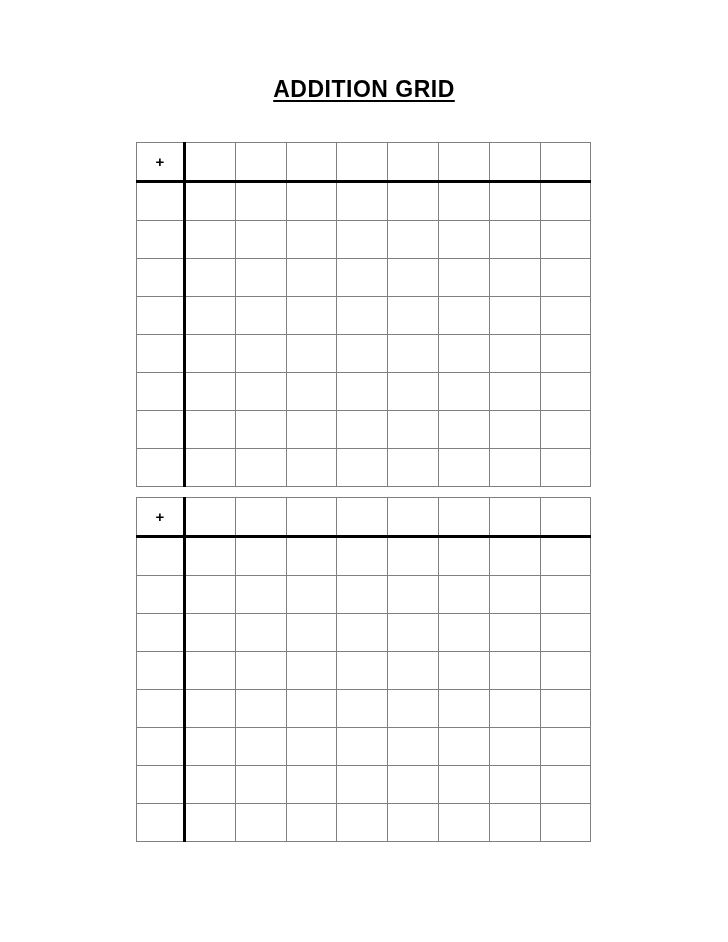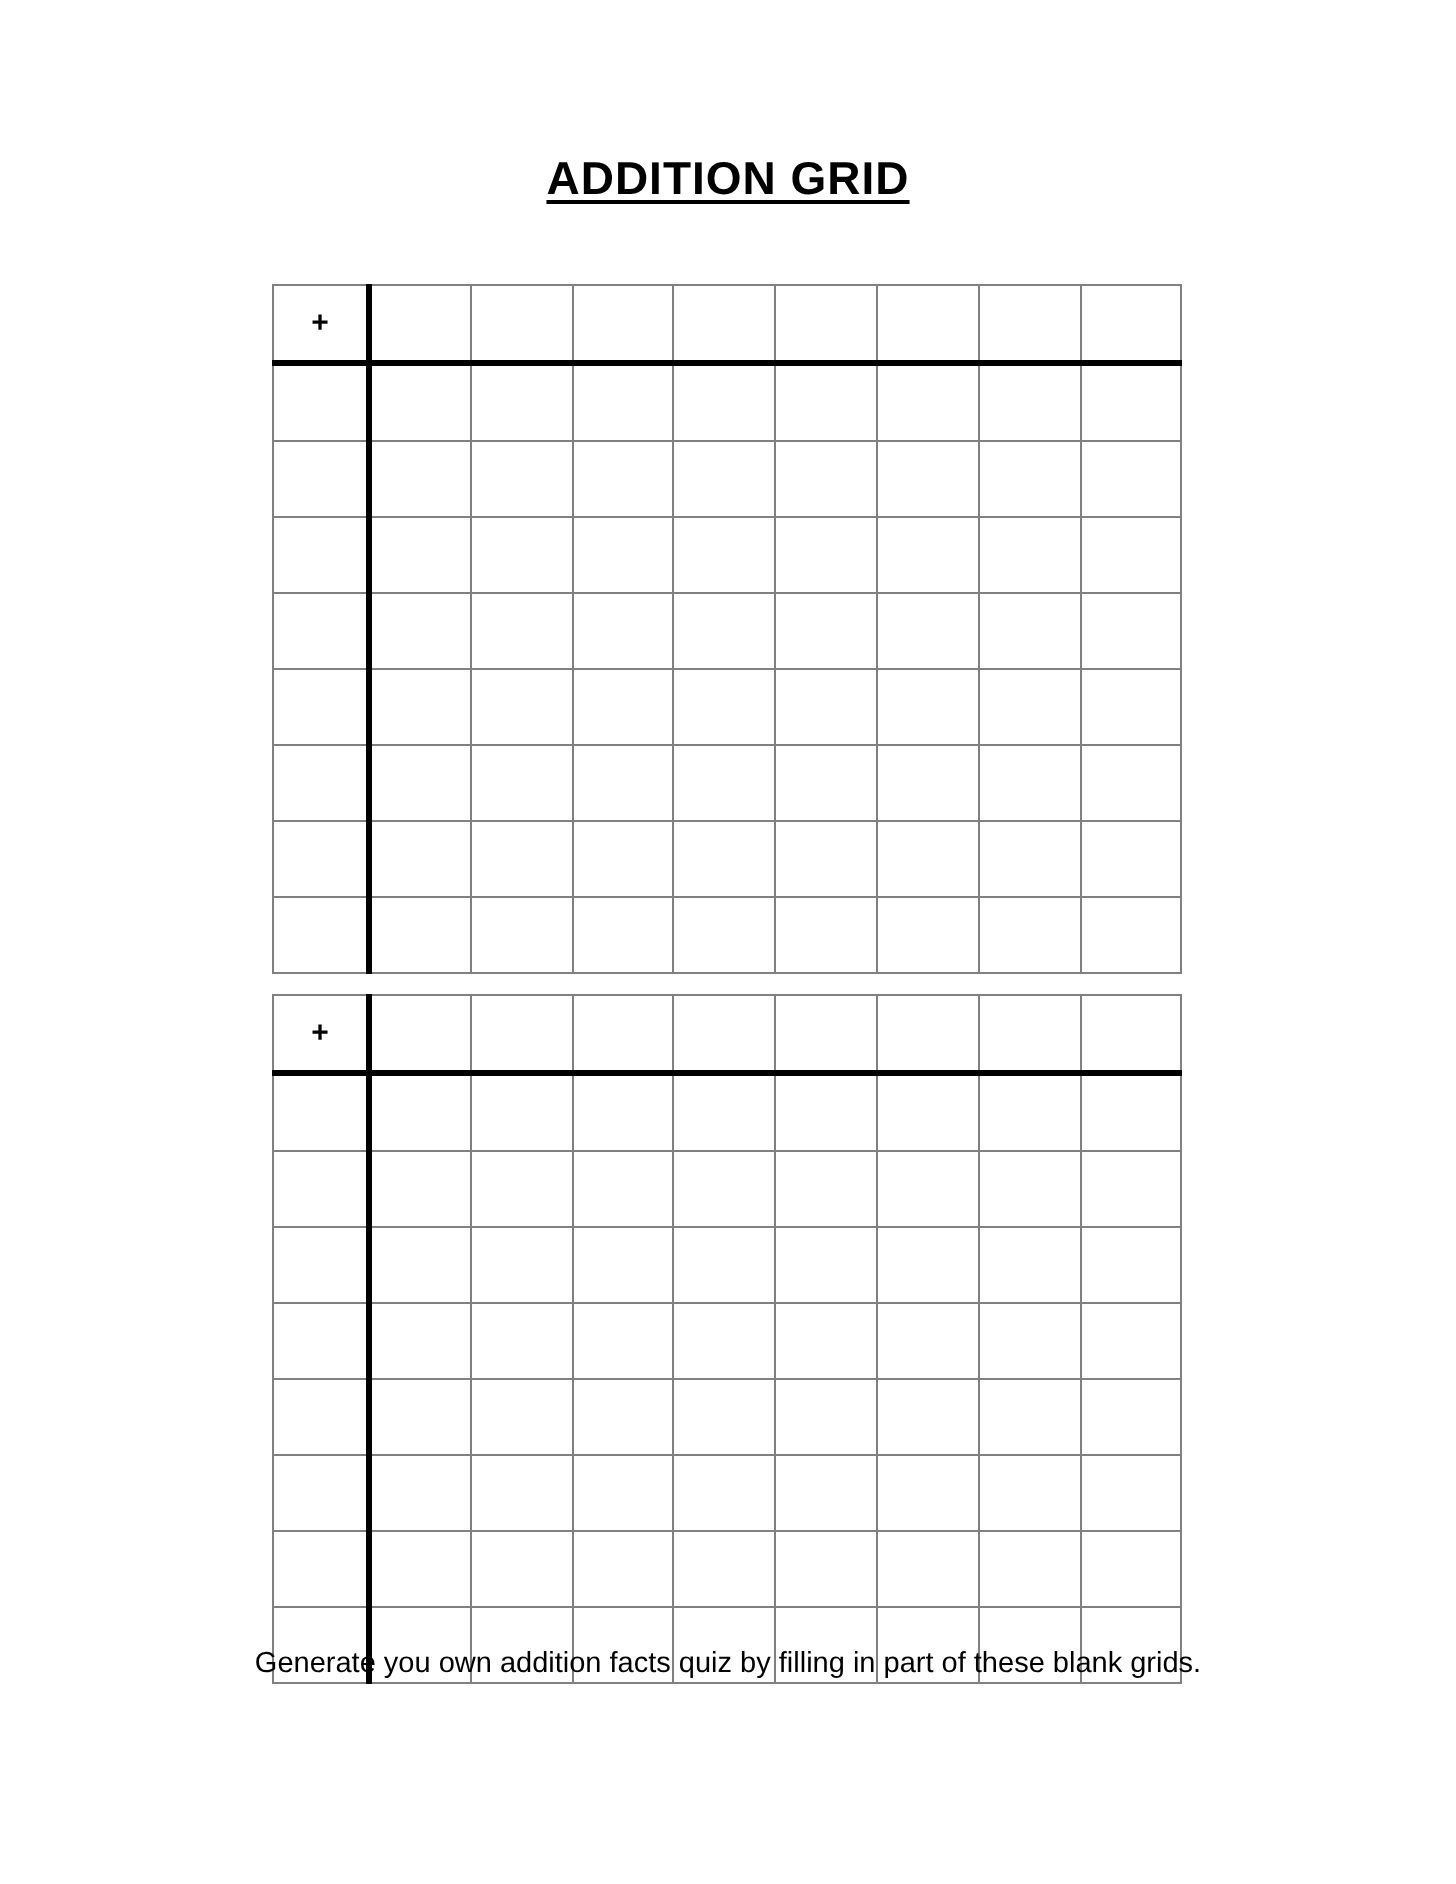--- a/index.html
+++ b/index.html
@@ -322,15 +322,14 @@
           <td></td>
           <td></td>
           <td></td>
           <td></td>
           <td></td>
         </tr>
       </tbody>
     </table>
   </div>
 
-  <div class="caption">Generate you own addition facts quiz by filling in part of these blank grids.</div>
 
 </div>
 
 </body></html>

